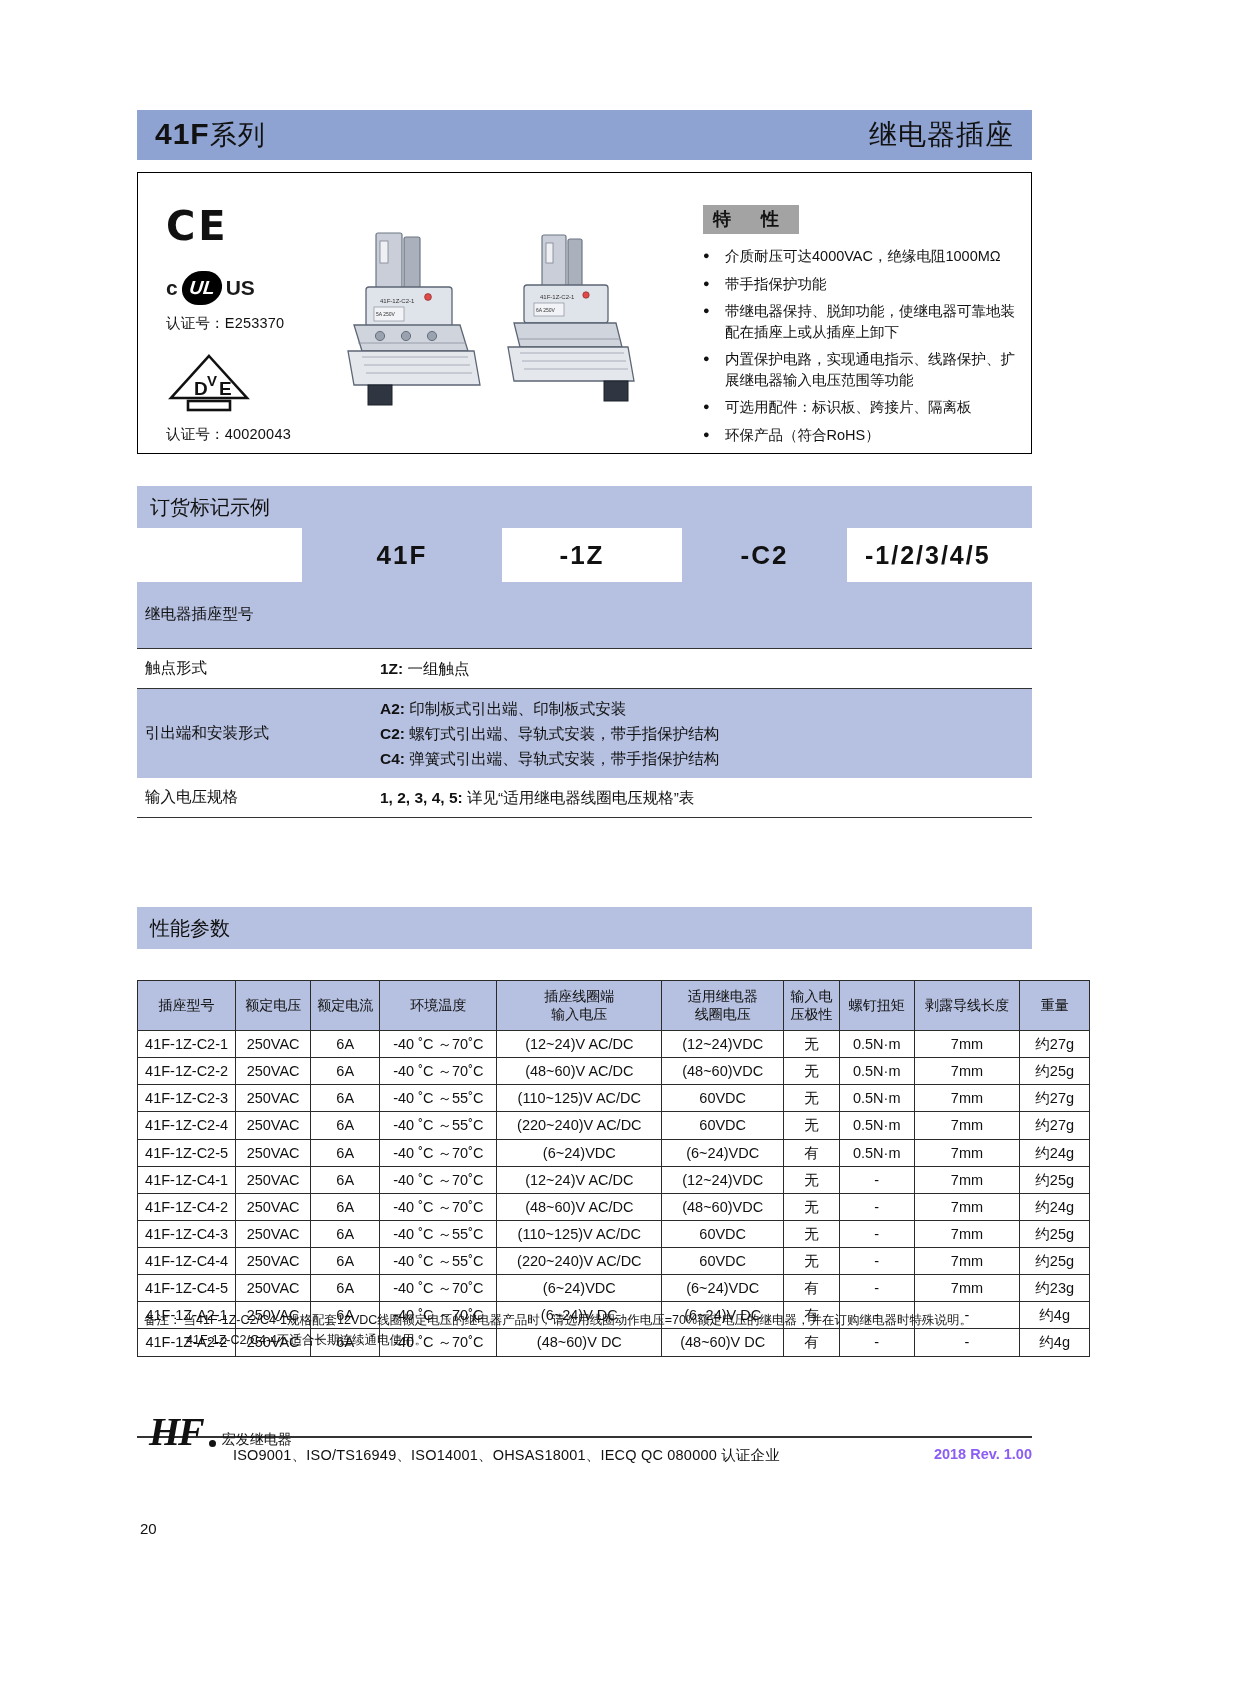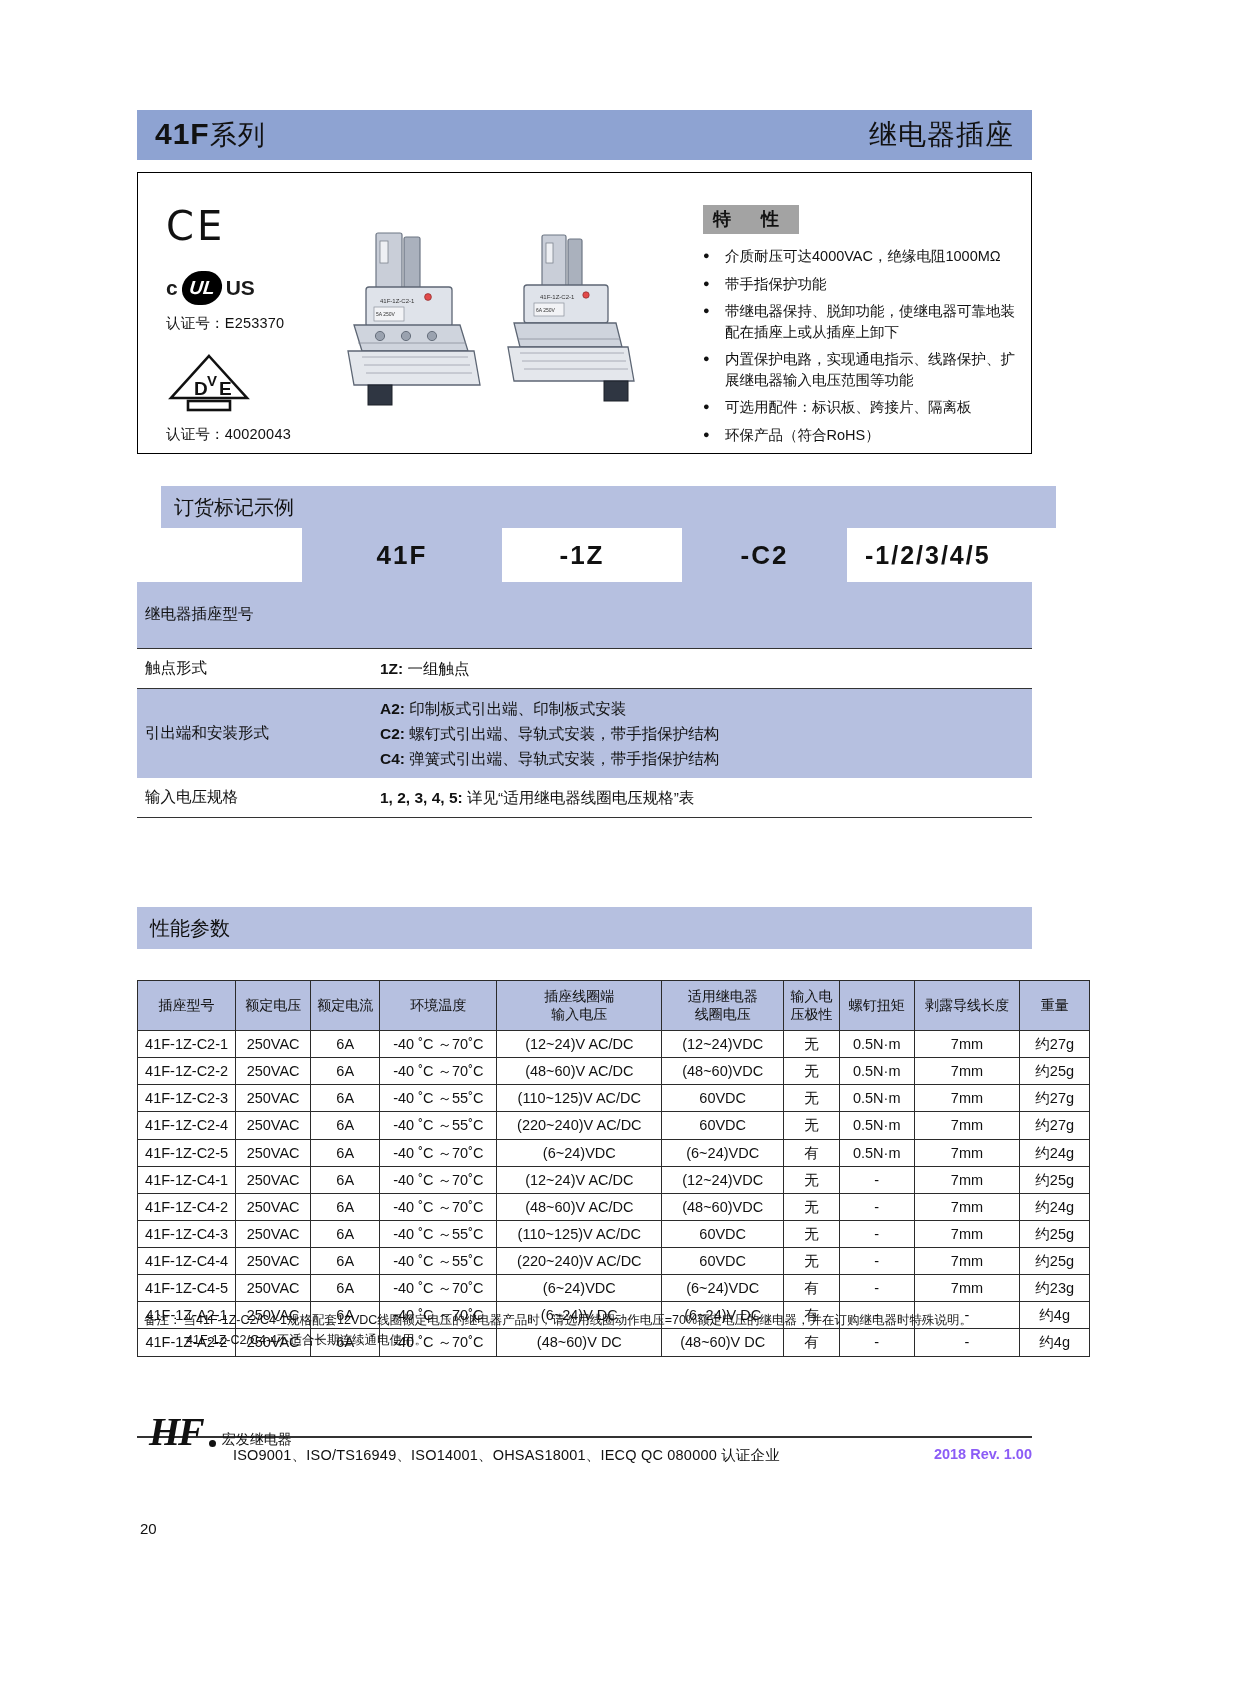--- a/index.html
+++ b/index.html
@@ -27,21 +27,21 @@
   .title-right { font-size: 28px; color: #111; letter-spacing: 1px; }
 
   
   .prod-box {
     position: absolute;
     left: 137px; top: 172px; width: 895px; height: 282px;
     border: 1.5px solid #000;
     background: #fff;
   }
   .cert-area { position: absolute; left: 28px; top: 30px; width: 180px; }
-  .ce-mark { font-size: 40px; letter-spacing: 3px; font-weight: 400; color: #111; font-family: "DejaVu Sans", sans-serif; }
+  .ce-mark { font-size: 40px; letter-spacing: 3px; font-weight: 700; color: #111; font-family: "DejaVu Sans", sans-serif; }
   .ul-row { display: flex; align-items: center; gap: 4px; margin-top: 22px; }
   .ul-c { font-size: 21px; font-weight: bold; }
   .ul-circle {
     width: 40px; height: 34px; background: #000; border-radius: 50% / 55%;
     display: flex; align-items: center; justify-content: center;
     color: #fff; font-size: 19px; font-weight: bold; font-style: italic;
     transform: skewX(-6deg);
   }
   .ul-us { font-size: 21px; font-weight: bold; }
   .cert-no { font-size: 14.5px; margin-top: 9px; color: #111; letter-spacing: 0.2px; }
@@ -66,21 +66,21 @@
   .feat li::before {
     content: "\25CF"; position: absolute; left: 0; top: 0; font-size: 11px; line-height: 1.75;
   }
 
   
   .sec-bar {
     position: absolute; left: 137px; width: 895px; height: 42px;
     background: #b6c0e0; display: flex; align-items: center; padding-left: 13px;
     font-size: 20px; color: #111;
   }
-  #sec-order { top: 486px; margin-left: 24px; }
+  #sec-order { top: 486px; }
   #sec-perf  { top: 907px; }
 
   
   .order-wrap { position: absolute; left: 137px; top: 528px; width: 895px; height: 340px; }
   .code-row { position: relative; height: 54px; }
   .blk { position: absolute; background: #b6c0e0; display:flex; align-items:center; justify-content:center;
          font-size: 26px; font-weight: bold; color: #111; letter-spacing: 2px; }
   .code-41f  { left: 165px; top: 0; width: 200px; height: 54px; }
   .code-1z   { left: 385px; top: 0; width: 120px; height: 54px; background: transparent; }
   .code-c2   { left: 545px; top: 0; width: 165px; height: 54px; }

